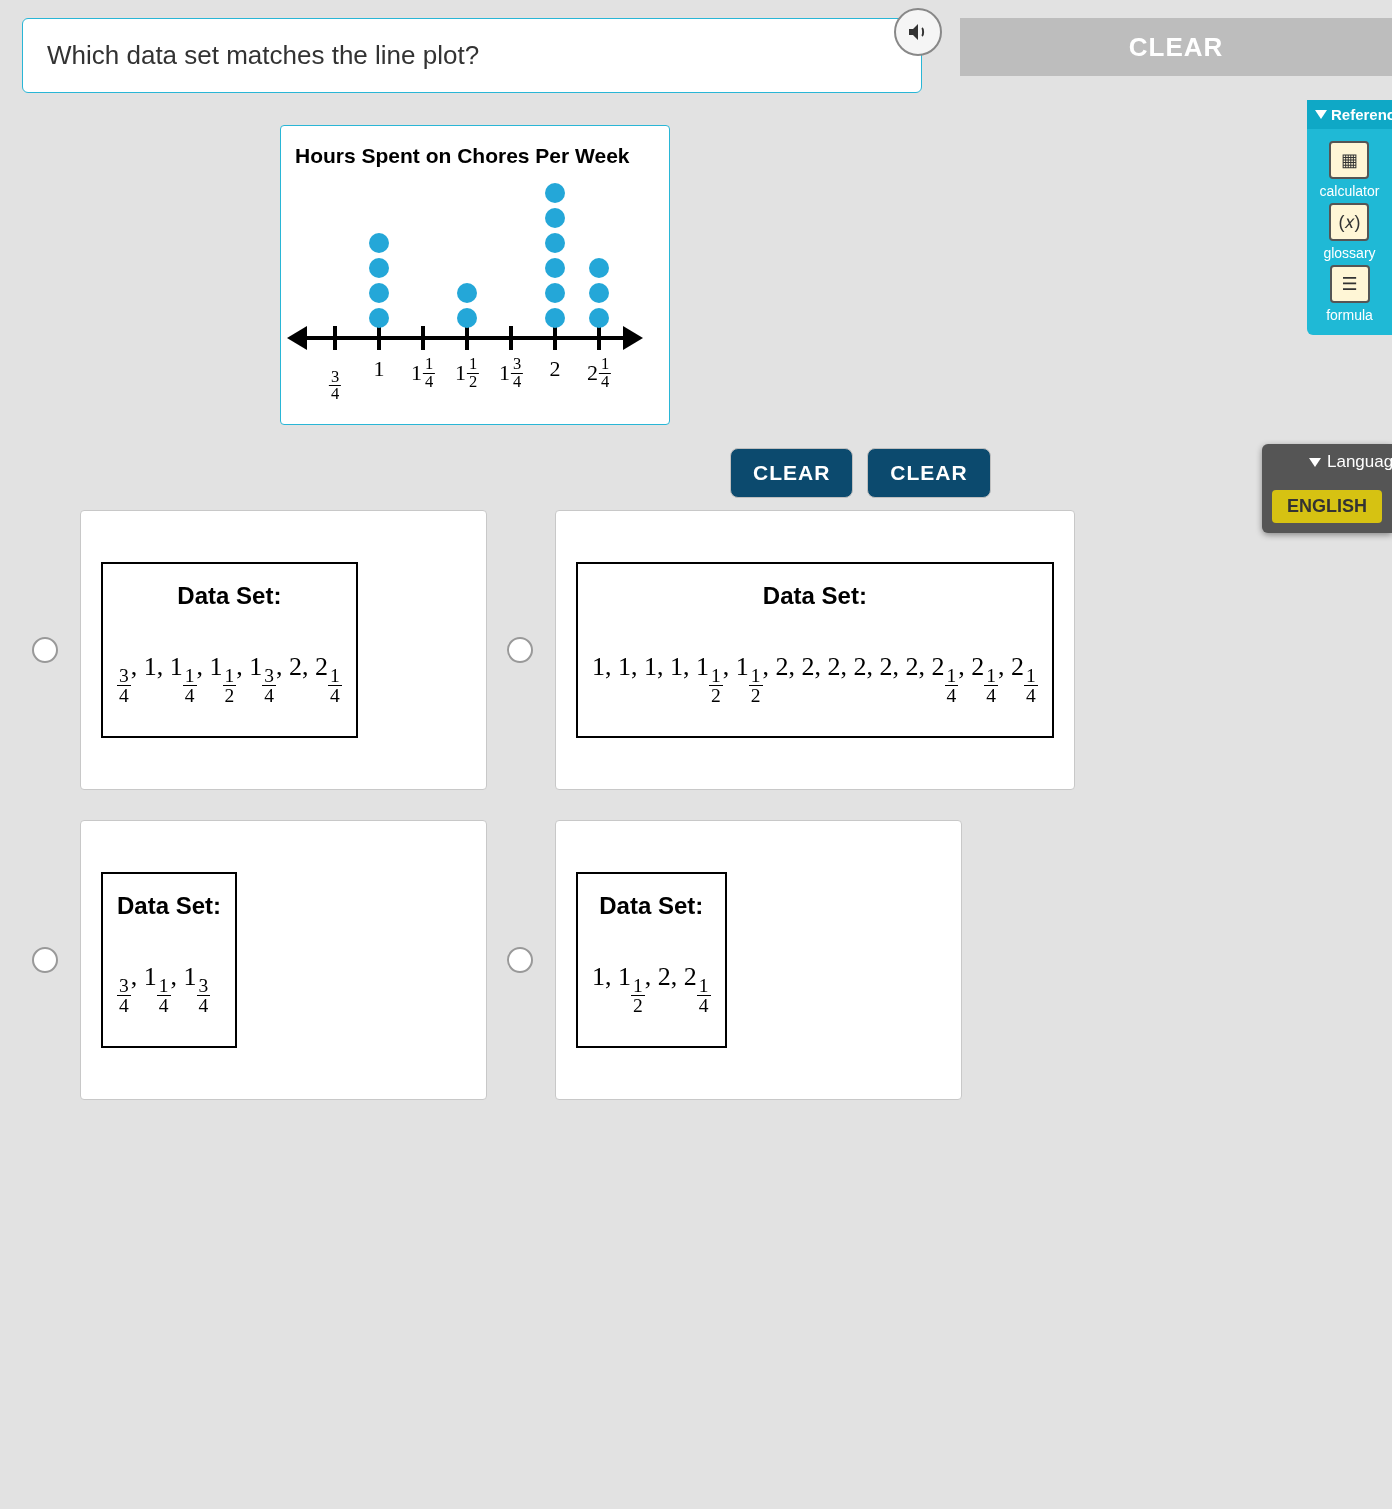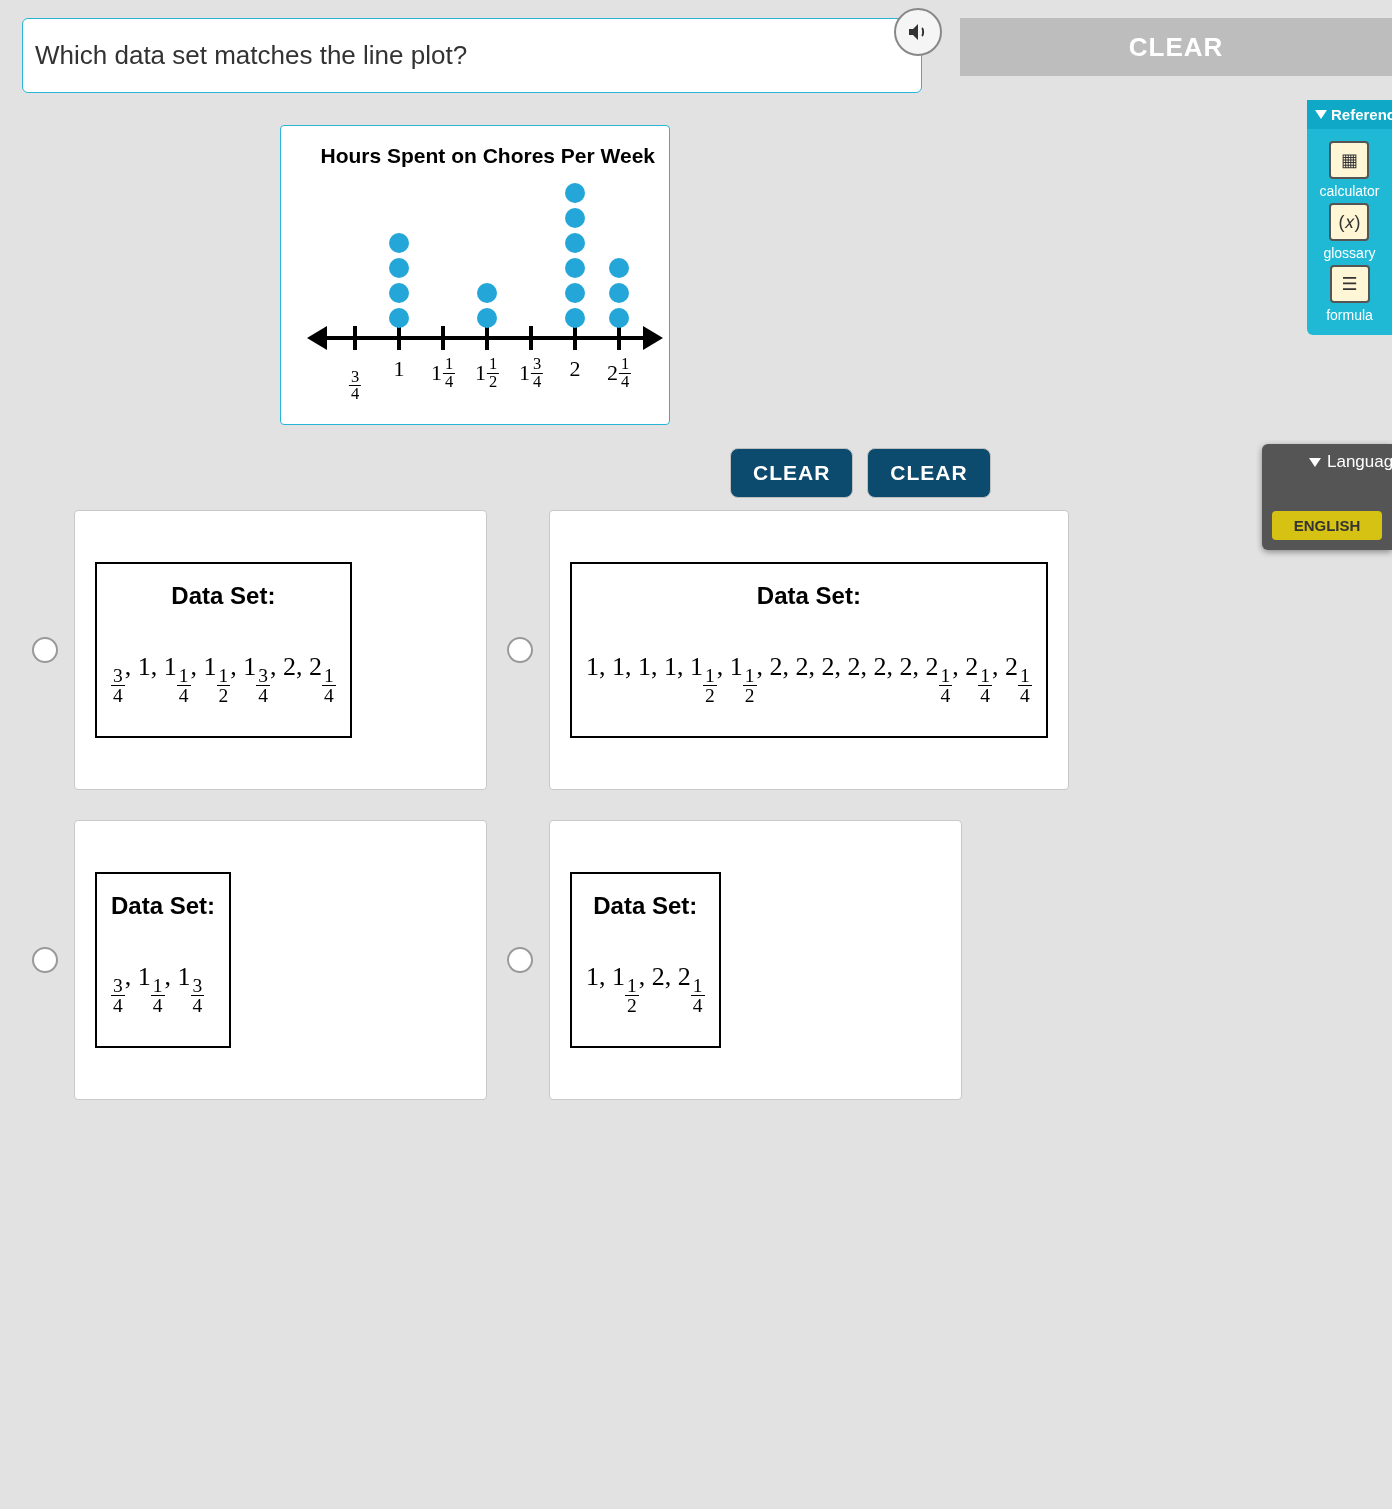--- a/index.html
+++ b/index.html
@@ -15,21 +15,21 @@
     position: absolute;
     top: 18px;
     left: 22px;
     width: 900px;
     height: 75px;
     background: #fff;
     border: 1px solid #29b6d6;
     border-radius: 6px;
     display: flex;
     align-items: center;
-    padding: 0 12px;
+    padding: 0 24px;
     font-size: 26px;
     color: #333;
   }
   .audio-btn {
     position: absolute;
     top: 8px;
     left: 894px;
     width: 48px;
     height: 48px;
     border-radius: 50%;
@@ -61,21 +61,21 @@
     top: 125px;
     left: 280px;
     width: 390px;
     height: 300px;
     background: #fff;
     border: 1px solid #29b6d6;
     border-radius: 4px;
     padding: 18px 14px 10px;
     display: flex;
     flex-direction: column;
-    align-items: flex-end;
+    align-items: flex-start;
   }
   .plot-title { font-weight: bold; font-size: 21px; margin-bottom: 8px; }
   .plot-area { position: relative; width: 340px; height: 180px; }
   .dot {
     position: absolute;
     width: 20px; height: 20px;
     border-radius: 50%;
     background: #24a7d8;
     transform: translate(-50%, 0);
   }
@@ -145,20 +145,21 @@
     left: 22px;
     display: grid;
     grid-template-columns: 465px 465px;
     grid-template-rows: 280px 280px;
     gap: 30px 10px;
   }
   .answer-wrap {
     position: relative;
     display: flex;
     align-items: center;
+    gap: 6px;
   }
   .radio {
     width: 26px; height: 26px;
     border-radius: 50%;
     border: 2px solid #999;
     background: #fff;
     flex: 0 0 auto;
     margin-right: 16px;
     margin-left: 10px;
   }
@@ -238,22 +239,21 @@
     margin-left: 39px;
   }
   .lang-body { padding: 10px; }
   .lang-pill {
     background: #d6c212;
     color: #333;
     font-weight: bold;
     text-align: center;
     padding: 6px 8px;
     border-radius: 4px;
-    font-size: 15px;
-    margin-top: 21px;
+    font-size: 18px;
   }
   .tri { display:inline-block; width:0;height:0;border-left:6px solid transparent;border-right:6px solid transparent;border-top:9px solid #fff; }
 </style>
 </head>
 <body>
 
 <div class="question-bar">
   <span>Which data set matches the line plot?</span>
 </div>
 

